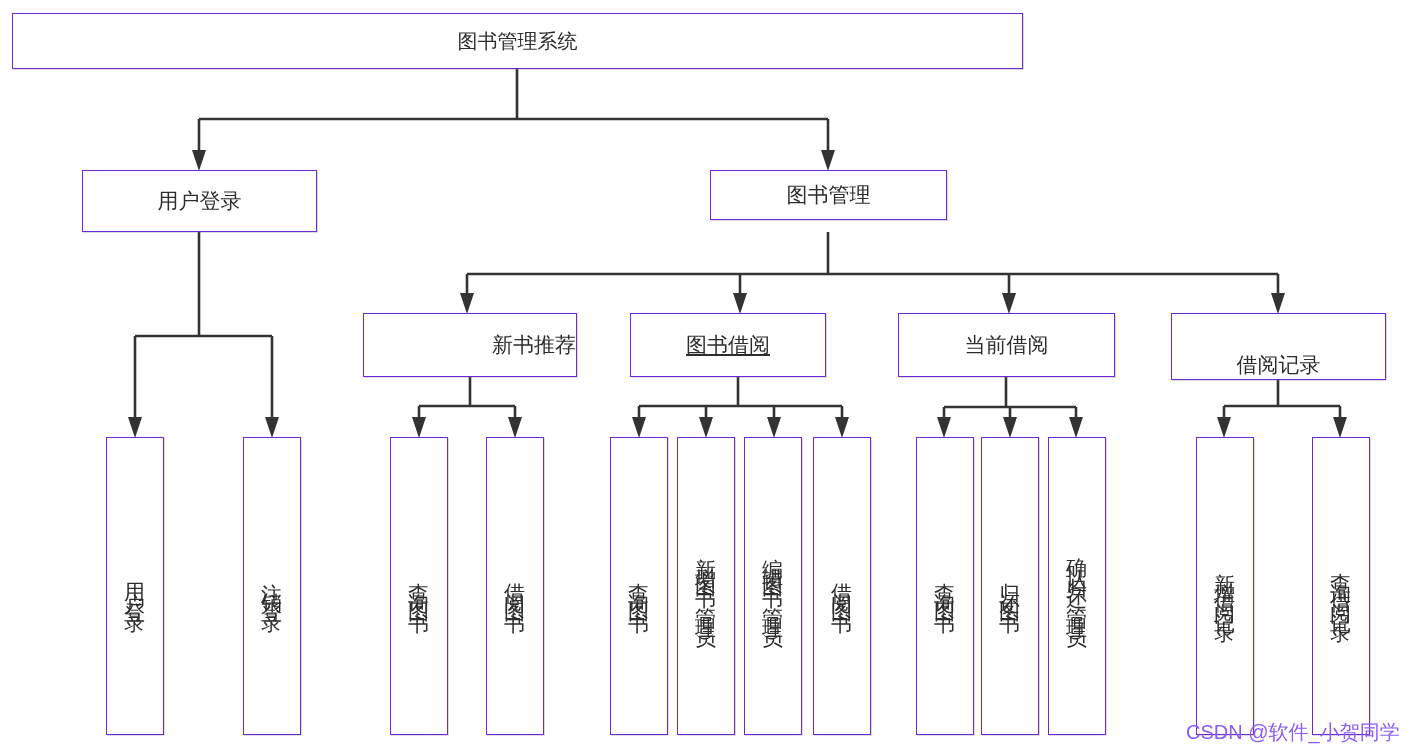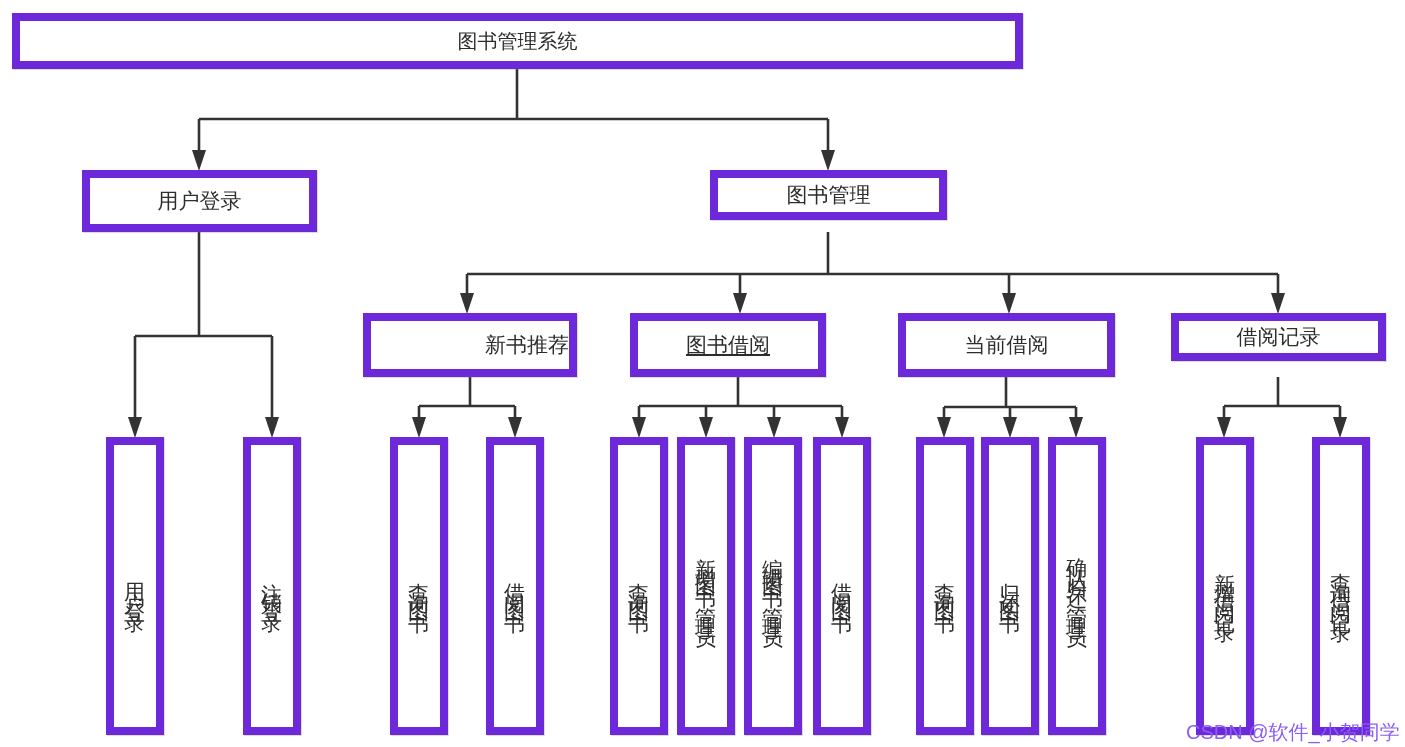--- a/index.html
+++ b/index.html
@@ -8,34 +8,34 @@
     width:1405px;height:747px;
     background:#ffffff;
     font-family:"Liberation Sans",sans-serif;
     overflow:hidden;
   }
   svg.wires{position:absolute;left:0;top:0;width:1405px;height:747px;z-index:1;}
   .node{
     position:absolute;
     box-sizing:border-box;
     background:#ffffff;
-    border:8px solid #6d28d9;
+    border:1px solid #6d28d9;
     box-shadow:1px 1px 0 rgba(120,120,120,0.25);
     display:flex;align-items:center;justify-content:center;
     color:#2d2d2d;
     z-index:2;
   }
   .node.root{left:12px;top:13px;width:1011px;height:56px;font-size:20px;}
   .node.branch{font-size:21px;}
   .b-user-login{left:82px;top:170px;width:235px;height:62px;}
   .b-book-mgmt{left:710px;top:170px;width:237px;height:50px;}
   .b-new-books{left:363px;top:313px;width:214px;height:64px;justify-content:flex-end;}
   .b-book-borrow{left:630px;top:313px;width:196px;height:64px;text-decoration:underline;}
   .b-current-borrow{left:898px;top:313px;width:217px;height:64px;}
-  .b-borrow-records{left:1171px;top:313px;width:215px;height:48px;}
+  .b-borrow-records{left:1171px;top:313px;width:215px;height:67px;align-items:flex-end;}
   .node.leaf{
     top:437px;height:298px;width:58px;
     font-size:21px;
     writing-mode:vertical-rl;
     letter-spacing:10px;
     line-height:1;
   }
   .l-ul-login{left:106px;}
   .l-ul-logout{left:243px;width:59px;}
   .l-nb-query{left:390px;}

